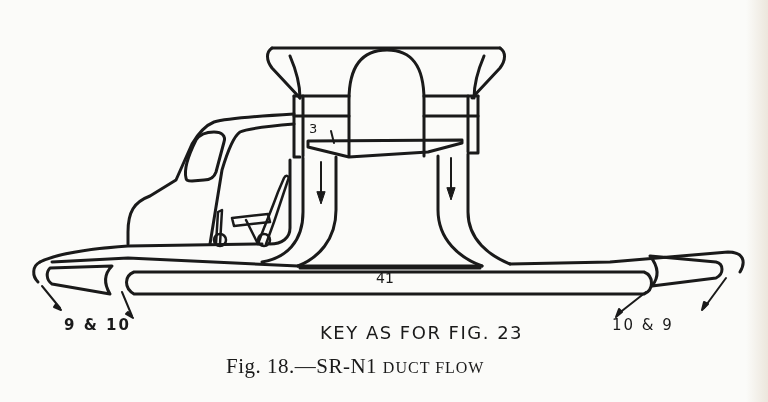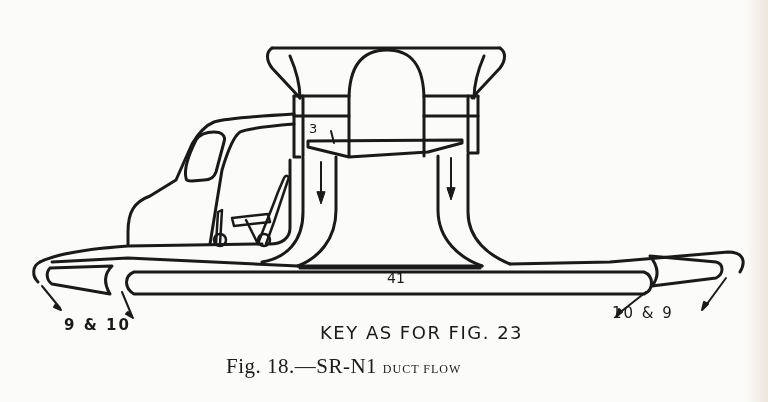--- a/index.html
+++ b/index.html
@@ -3,25 +3,25 @@
 <meta charset="utf-8">
 <style>
   html, body { margin:0; padding:0; }
   body { width:768px; height:402px; background:#fbfbf9; position:relative; overflow:hidden; }
   .page-edge { position:absolute; right:0; top:0; width:22px; height:402px;
     background:linear-gradient(to right, rgba(240,236,230,0) 0%, #ece6dc 100%); }
   svg.diagram { position:absolute; left:0; top:0; }
   .lbl { position:absolute; font-family:"DejaVu Sans", sans-serif; color:#1a1a1a; white-space:nowrap; }
   .key { left:320px; top:322px; font-size:18px; letter-spacing:1.5px; }
   .caption { left:226px; top:354px; font-family:"Liberation Serif", serif; font-size:21px; letter-spacing:0.5px; }
-  .caption .sc { font-size:12px; letter-spacing:1px;font-family:Liberation Serif, serif; }
-  .n41 { left:376px; top:270px; font-size:14px;margin-left:11px; }
+  .caption .sc { font-size:16px; letter-spacing:1px;font-family:Liberation Serif, serif; }
+  .n41 { left:376px; top:270px; font-size:14px; }
   .n3 { left:309px; top:121px; font-size:13px; }
   .l-left { left:64px; top:316px; font-size:15px; letter-spacing:2px;font-weight:bold; }
-  .l-right { left:612px; top:304px; font-size:15px; letter-spacing:2px; }
+  .l-right { left:612px; top:316px; font-size:15px; letter-spacing:2px; }
 </style>
 </head>
 <body>
 
 <div class="page-edge"></div>
 
 <svg class="diagram" width="768" height="402" viewBox="0 0 768 402" fill="none" stroke="#1a1a1a" stroke-width="3" stroke-linecap="round" stroke-linejoin="round">
 
   <g>
     <path d="M272 48 L500 48"></path>

